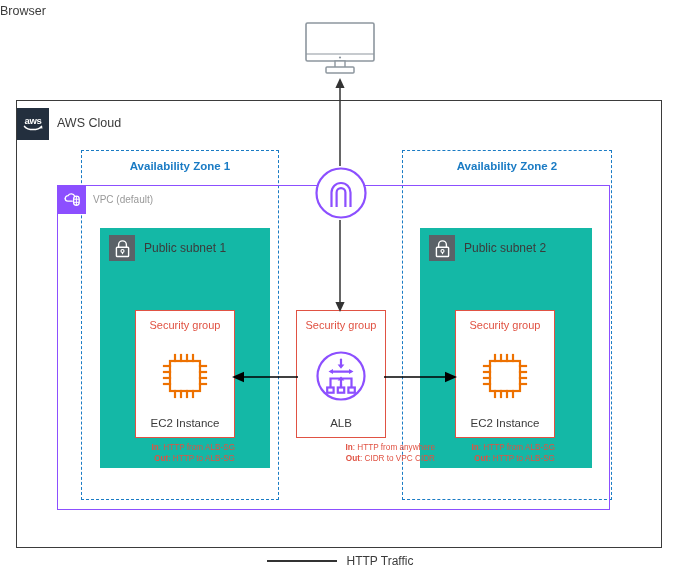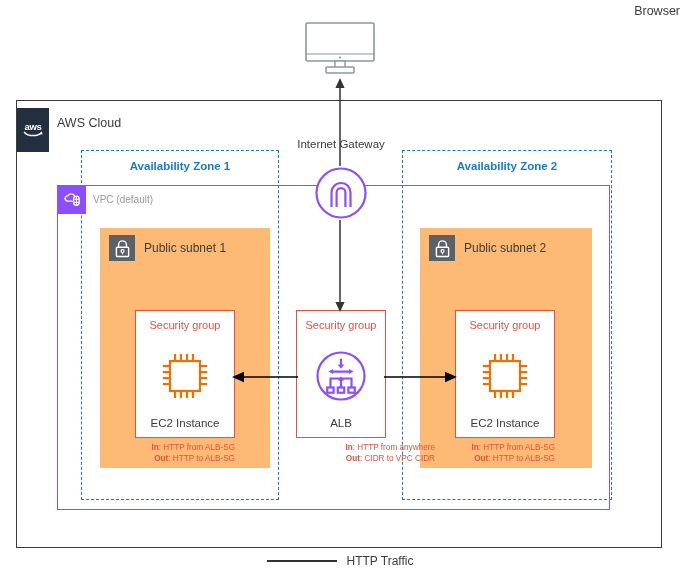--- a/index.html
+++ b/index.html
@@ -16,35 +16,35 @@
     color: #222;
   }
   .stage { position: absolute; inset: 0; }
 
   
   .abs { position: absolute; }
 
   
   #browser-label {
     left: 0; top: 4px; width: 680px;
-    text-align: right;
+    text-align: left;
     font-size: 12.5px; color: #3b3b3b;
   }
   #browser-monitor {
     left: 305px; top: 22px; width: 70px; height: 55px;
   }
 
   
   #aws-cloud-box {
     left: 16px; top: 100px; width: 646px; height: 448px;
     border: 1.5px solid #3b3b3b;
     background: transparent;
   }
   #aws-logo-badge {
-    left: 17px; top: 108px; width: 32px; height: 44px;
+    left: 17px; top: 108px; width: 32px; height: 32px;
     background: #232f3e;
     display: flex; flex-direction: column;
     align-items: center; justify-content: center;
   }
   #aws-logo-badge .awstxt {
     color: #fff; font-size: 9.5px; font-weight: 700;
     letter-spacing: -0.3px; line-height: 9px;
     font-family: "Liberation Sans", sans-serif;
   }
   #aws-cloud-label {
@@ -76,21 +76,21 @@
     background: #8c4fff;
     display: flex; align-items: center; justify-content: center;
   }
   #vpc-label {
     left: 93px; top: 194px;
     font-size: 10px; color: #999999;
   }
 
   
   .subnet-box {
-    background: #fdba74;
+    background: #14b8a6;
     border: none;
   }
   #subnet1-box { left: 100px; top: 228px; width: 170px; height: 240px; }
   #subnet2-box { left: 420px; top: 228px; width: 172px; height: 240px; }
   .subnet-badge {
     position: absolute; left: 9px; top: 7px;
     width: 26px; height: 26px;
     background: #5a6268;
     display: flex; align-items: center; justify-content: center;
   }
@@ -338,21 +338,20 @@
       </svg>
     </div>
     <div class="sg-node-label">EC2 Instance</div>
   </div>
 
   <div class="sg-rules" id="rules-ec2-2">
     <div><b>In</b><span>: HTTP from ALB-SG</span></div>
     <div><b>Out</b><span>: HTTP to ALB-SG</span></div>
   </div>
 
-  <div class="abs" id="igw-label">Internet Gateway</div>
 
   <div class="abs" id="igw-icon">
     <svg width="56" height="56" viewBox="0 0 56 56">
       <circle cx="28" cy="28" r="24.5" fill="#ffffff" stroke="#8c4fff" stroke-width="2.2"></circle>
       <path d="M18.5 42 V27.5 a9.5 9.5 0 0 1 19 0 V42" fill="none" stroke="#8c4fff" stroke-width="2.2"></path>
       <path d="M23.6 42 V27.5 a4.4 4.4 0 0 1 8.8 0 V42" fill="none" stroke="#8c4fff" stroke-width="2.2"></path>
     </svg>
   </div>
 
   <div class="conn" id="conn-browser-igw">

